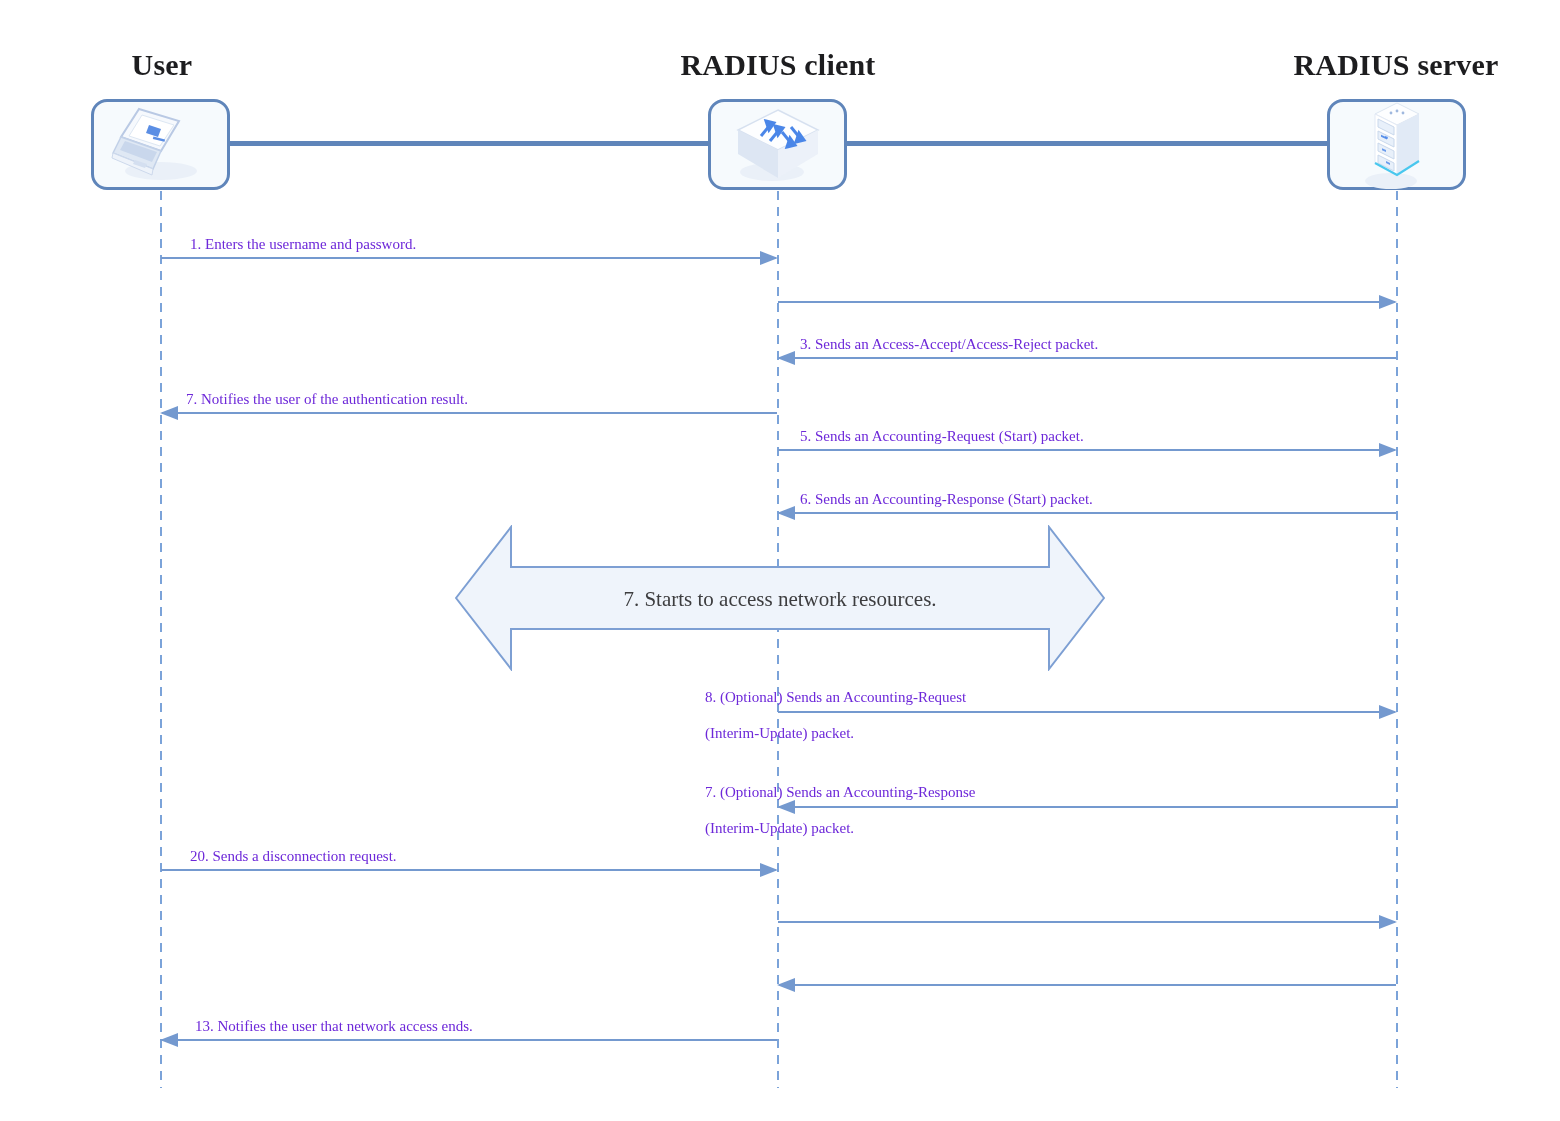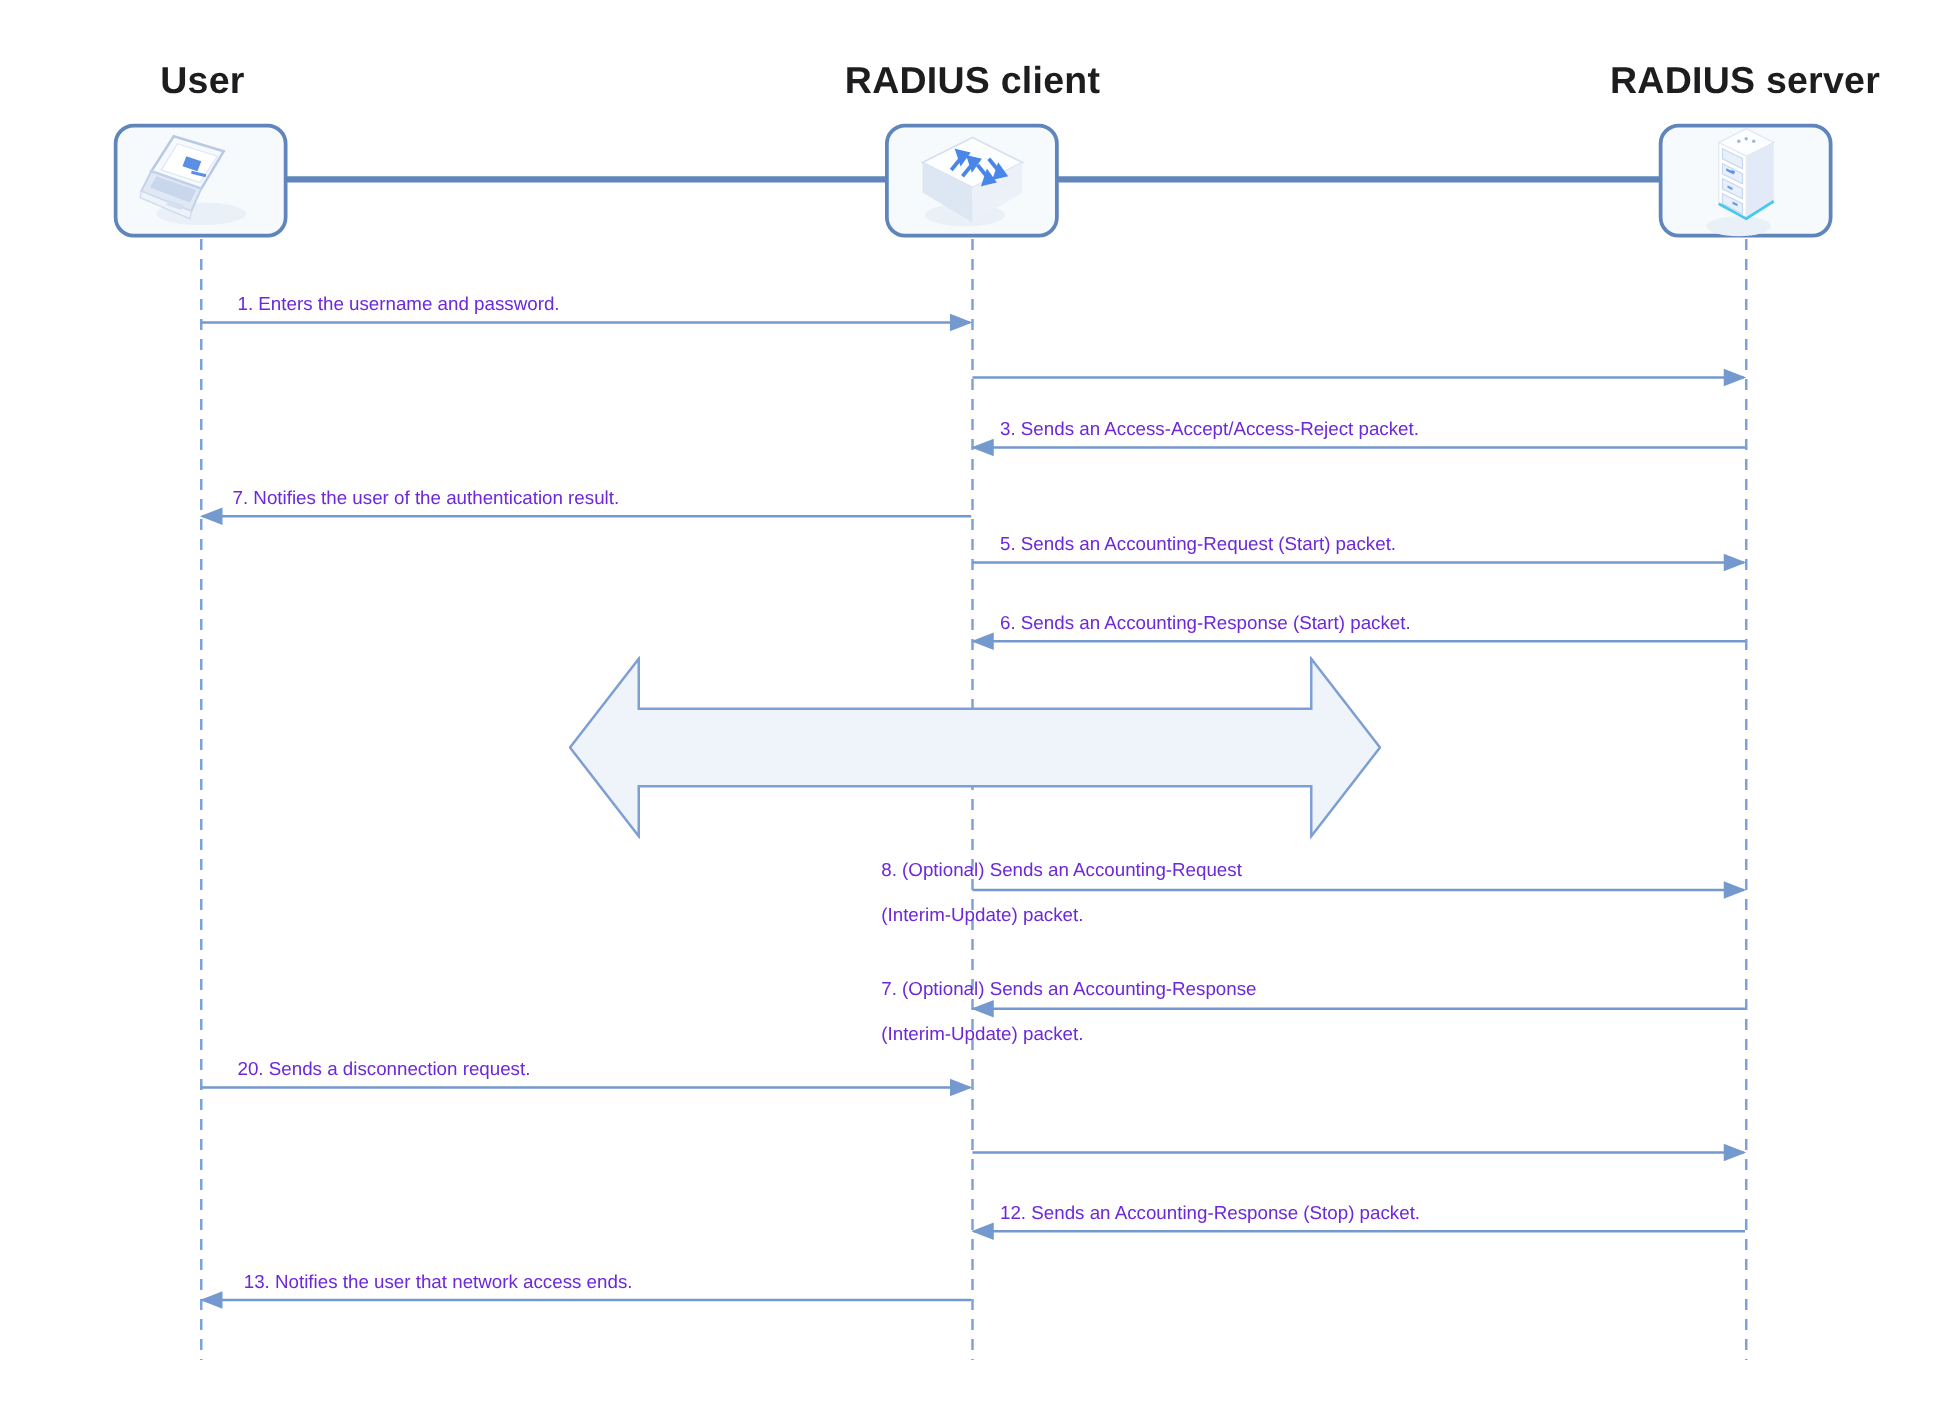--- a/index.html
+++ b/index.html
@@ -1,18 +1,18 @@
 <!DOCTYPE html>
 <html><head>
 <meta charset="utf-8">
 <style>
   html,body{margin:0;padding:0;background:#ffffff;}
   #stage{
     position:relative;width:1560px;height:1121px;background:#ffffff;overflow:hidden;
-    font-family:Liberation Sans, sans-serif;
+    font-family:Liberation Serif, serif;
   }
   .actor-title{
     position:absolute;top:48px;width:320px;text-align:center;
     font-size:30px;font-weight:600;color:#1d1d1f;letter-spacing:.2px;
   }
   .connector{
     position:absolute;top:141px;height:5px;background:#5f85ba;z-index:1;
   }
   .actor-box{
     position:absolute;top:99px;width:139px;height:91px;box-sizing:border-box;
@@ -130,33 +130,33 @@
 
   <div class="msg-label" style="left:800px;top:422px">5. Sends an Accounting-Request (Start) packet.</div>
   <div class="msg-arrow right" style="left:778px;top:449px;width:617px"></div>
 
   <div class="msg-label" style="left:800px;top:485px">6. Sends an Accounting-Response (Start) packet.</div>
   <div class="msg-arrow left" style="left:779px;top:512px;width:617px"></div>
 
   <svg class="big-arrow" width="650" height="146" viewBox="0 0 650 146">
     <polygon points="1,73 56,2 56,42 594,42 594,2 649,73 594,144 594,104 56,104 56,144" fill="#eff4fb" stroke="#7d9fd3" stroke-width="2" stroke-linejoin="miter"></polygon>
   </svg>
+  <div class="big-arrow-label">7. Starts to access network resources.</div>
 
   <div class="msg-label center" style="left:705px;top:683px">8. (Optional) Sends an Accounting-Request</div>
   <div class="msg-arrow right" style="left:778px;top:711px;width:617px"></div>
   <div class="msg-label center" style="left:705px;top:719px">(Interim-Update) packet.</div>
 
   <div class="msg-label center" style="left:705px;top:778px">7. (Optional) Sends an Accounting-Response</div>
   <div class="msg-arrow left" style="left:779px;top:806px;width:617px"></div>
   <div class="msg-label center" style="left:705px;top:814px">(Interim-Update) packet.</div>
 
   <div class="msg-label" style="left:190px;top:842px">20. Sends a disconnection request.</div>
   <div class="msg-arrow right" style="left:161px;top:869px;width:615px"></div>
 
   <div class="msg-arrow right" style="left:778px;top:921px;width:617px"></div>
 
-  <div class="msg-label" style="left:800px;top:957px">12. Sends an Accounting-Response (Stop) packet.</div>
   <div class="msg-arrow left" style="left:779px;top:984px;width:617px"></div>
 
   <div class="msg-label" style="left:195px;top:1012px">13. Notifies the user that network access ends.</div>
   <div class="msg-arrow left" style="left:162px;top:1039px;width:615px"></div>
 
 </div>
 
 </body></html>

